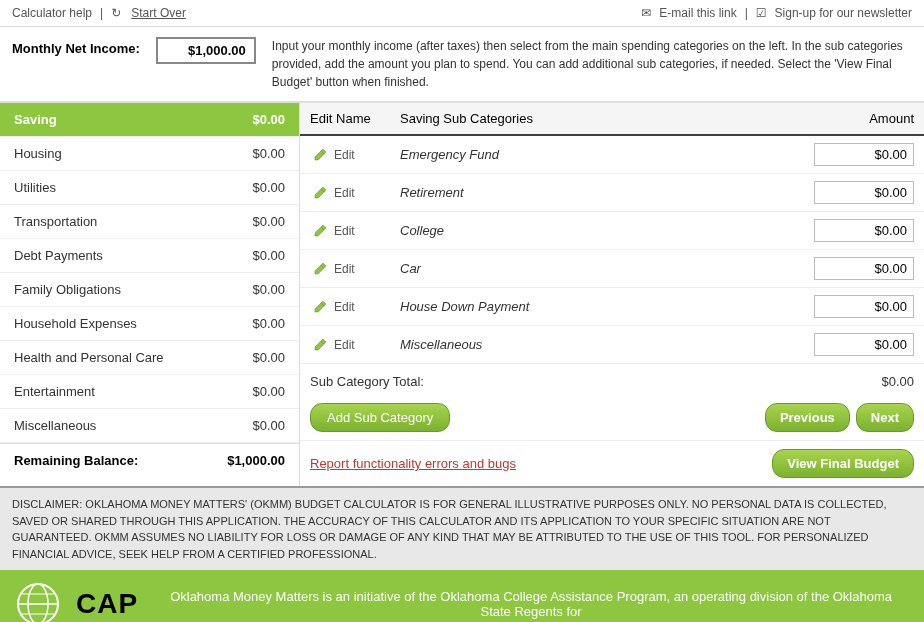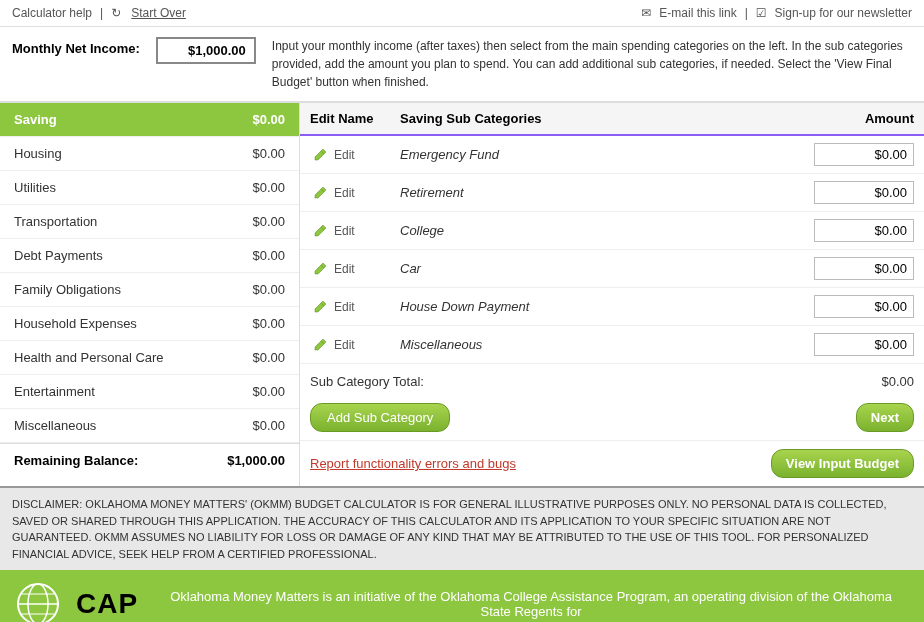--- a/index.html
+++ b/index.html
@@ -78,23 +78,23 @@
     
     .right-panel {
       flex: 1;
       padding: 0;
     }
 
     .table-header {
       display: grid;
       grid-template-columns: 90px 1fr 120px;
       background: #f5f5f5;
-      border-bottom: 2px solid #8b5cf6;
+      border-bottom: 2px solid #404040;
       padding: 8px 10px;
-      font-weight: bold;
+      font-weight: normal;
       font-size: 13px;
     }
 
     .sub-cat-row {
       display: grid;
       grid-template-columns: 90px 1fr 120px;
       align-items: center;
       border-bottom: 1px solid #eee;
       padding: 7px 10px;
     }
@@ -384,27 +384,28 @@
       </div>
 
     <div class="subtotal-row">
       <span>Sub Category Total:</span>
       <span>$0.00</span>
     </div>
 
     <div class="action-row">
       <button class="btn-add-sub">Add Sub Category</button>
       <div class="btn-group">
+        <button class="btn-prev">Previous</button>
         <button class="btn-next">Next</button>
       </div>
     </div>
 
     <div class="report-row">
       <span class="report-link">Report functionality errors and bugs</span>
-      <button class="btn-view-final">View Input Budget</button>
+      <button class="btn-view-final">View Final Budget</button>
     </div>
   </div>
 </div>
 
 <div class="disclaimer">DISCLAIMER: OKLAHOMA MONEY MATTERS' (OKMM) BUDGET CALCULATOR IS FOR GENERAL ILLUSTRATIVE PURPOSES ONLY. NO PERSONAL DATA IS COLLECTED, SAVED OR SHARED THROUGH THIS APPLICATION. THE ACCURACY OF THIS CALCULATOR AND ITS APPLICATION TO YOUR SPECIFIC SITUATION ARE NOT GUARANTEED. OKMM ASSUMES NO LIABILITY FOR LOSS OR DAMAGE OF ANY KIND THAT MAY BE ATTRIBUTED TO THE USE OF THIS TOOL. FOR PERSONALIZED FINANCIAL ADVICE, SEEK HELP FROM A CERTIFIED PROFESSIONAL.</div>
 
 <div class="footer-bar">
   <svg class="footer-globe" viewBox="0 0 44 44">
     <circle cx="22" cy="22" r="20" fill="none" stroke="#fff" stroke-width="2"></circle>
     <ellipse cx="22" cy="22" rx="10" ry="20" fill="none" stroke="#fff" stroke-width="1.5"></ellipse>

